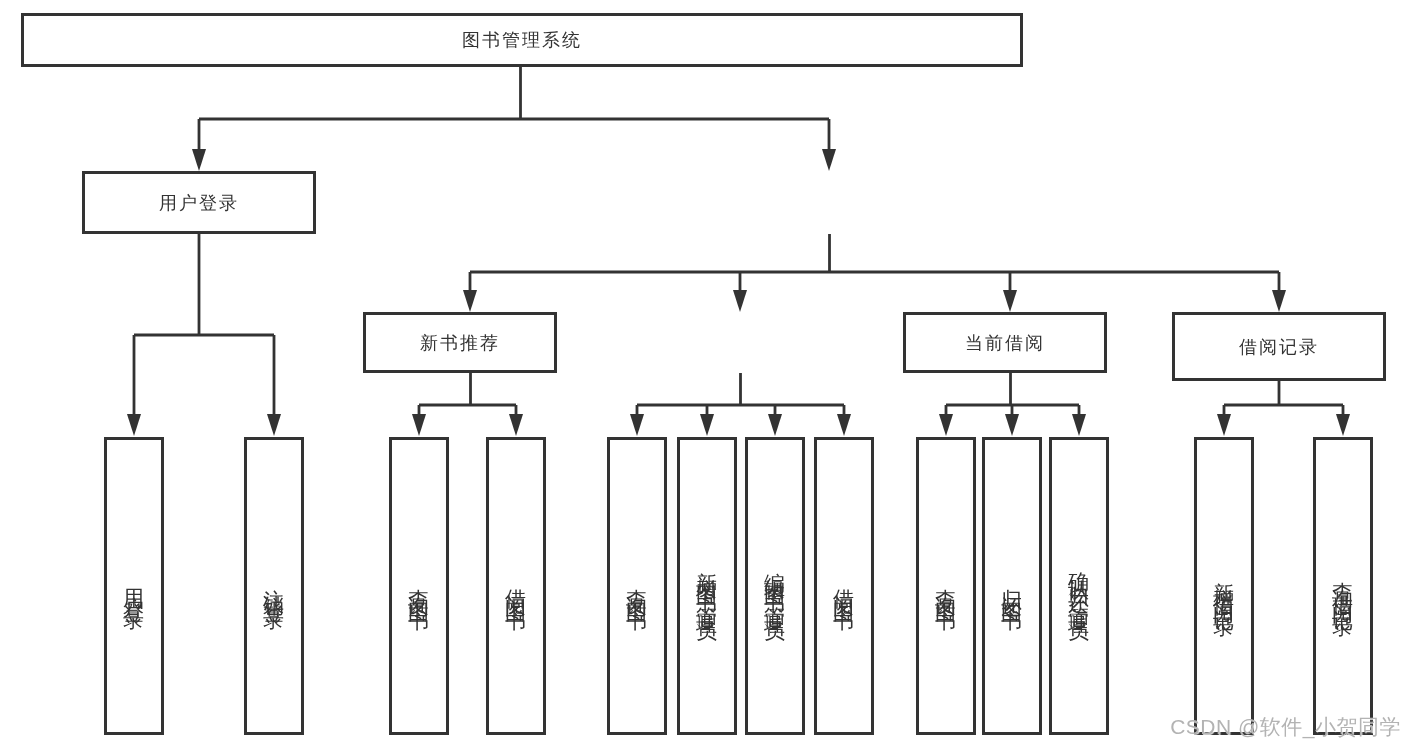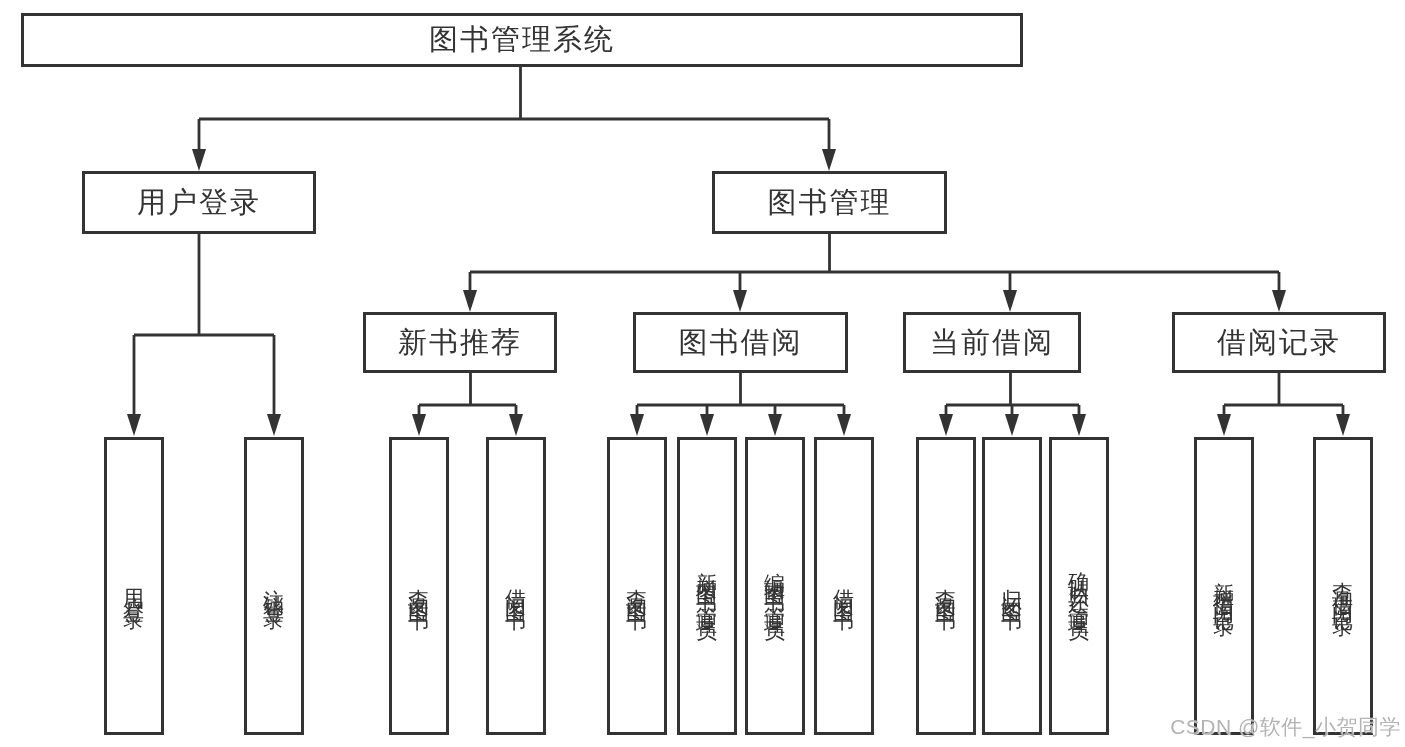--- a/index.html
+++ b/index.html
@@ -16,21 +16,21 @@
     position:absolute;
     box-sizing:border-box;
     border:3px solid #333333;
     background:#ffffff;
     color:#333333;
     display:flex;
     align-items:center;
     justify-content:center;
     text-align:center;
   }
-  .box.h{font-size:29px;letter-spacing:2px;white-space:nowrap;}
+  .box.h{font-size:18px;letter-spacing:2px;white-space:nowrap;}
   .box.v{
     writing-mode:vertical-rl;
     text-orientation:mixed;
     font-size:21px;
     letter-spacing:7px;
     line-height:1;
   }
   .watermark{
     position:absolute;
     right:4px;
@@ -93,26 +93,24 @@
 
     <path class="ln" d="M1279 373 V405"></path>
     <path class="ln" d="M1224 405 H1343"></path>
     <path class="ln" d="M1224 405 V428" marker-end="url(#ah)"></path>
     <path class="ln" d="M1343 405 V428" marker-end="url(#ah)"></path>
   </svg>
 
   <div class="box h" style="left:21px;top:13px;width:1002px;height:54px">图书管理系统</div>
 
   <div class="box h" style="left:82px;top:171px;width:234px;height:63px">用户登录</div>
-  <div class="box h" style="left:712px;top:171px;width:235px;height:63px">图书管理</div>
 
   <div class="box h" style="left:363px;top:312px;width:194px;height:61px">新书推荐</div>
-  <div class="box h" style="left:633px;top:312px;width:215px;height:61px">图书借阅</div>
-  <div class="box h" style="left:903px;top:312px;width:178px;height:61px">当前借阅</div>
-  <div class="box h" style="left:1172px;top:312px;width:214px;height:61px">借阅记录</div>
+  <div class="box h" style="left:903px;top:312px;width:204px;height:61px">当前借阅</div>
+  <div class="box h" style="left:1172px;top:312px;width:214px;height:69px">借阅记录</div>
 
   <div class="box v" style="left:104px;top:437px;width:60px;height:298px">用户登录</div>
   <div class="box v" style="left:244px;top:437px;width:60px;height:298px">注销登录</div>
 
   <div class="box v" style="left:389px;top:437px;width:60px;height:298px">查询图书</div>
   <div class="box v" style="left:486px;top:437px;width:60px;height:298px">借阅图书</div>
 
   <div class="box v" style="left:607px;top:437px;width:60px;height:298px">查询图书</div>
   <div class="box v" style="left:677px;top:437px;width:60px;height:298px">新增图书（管理员）</div>
   <div class="box v" style="left:745px;top:437px;width:60px;height:298px">编辑图书（管理员）</div>

